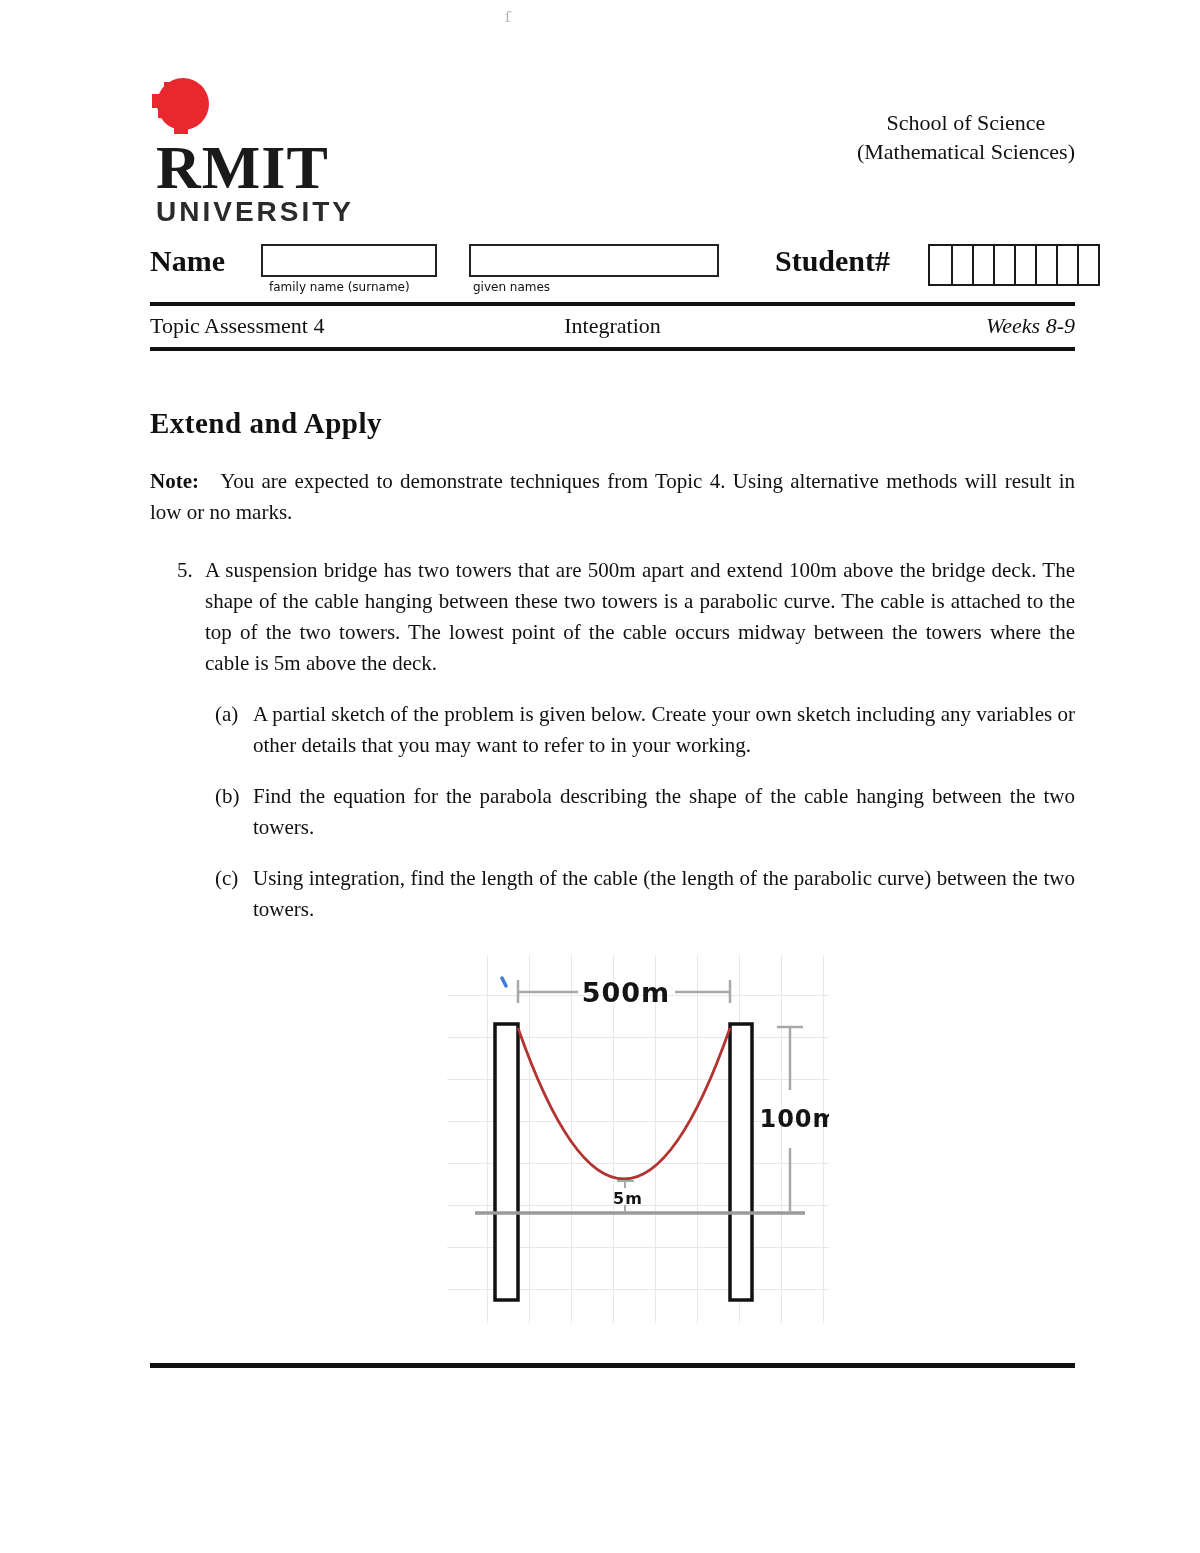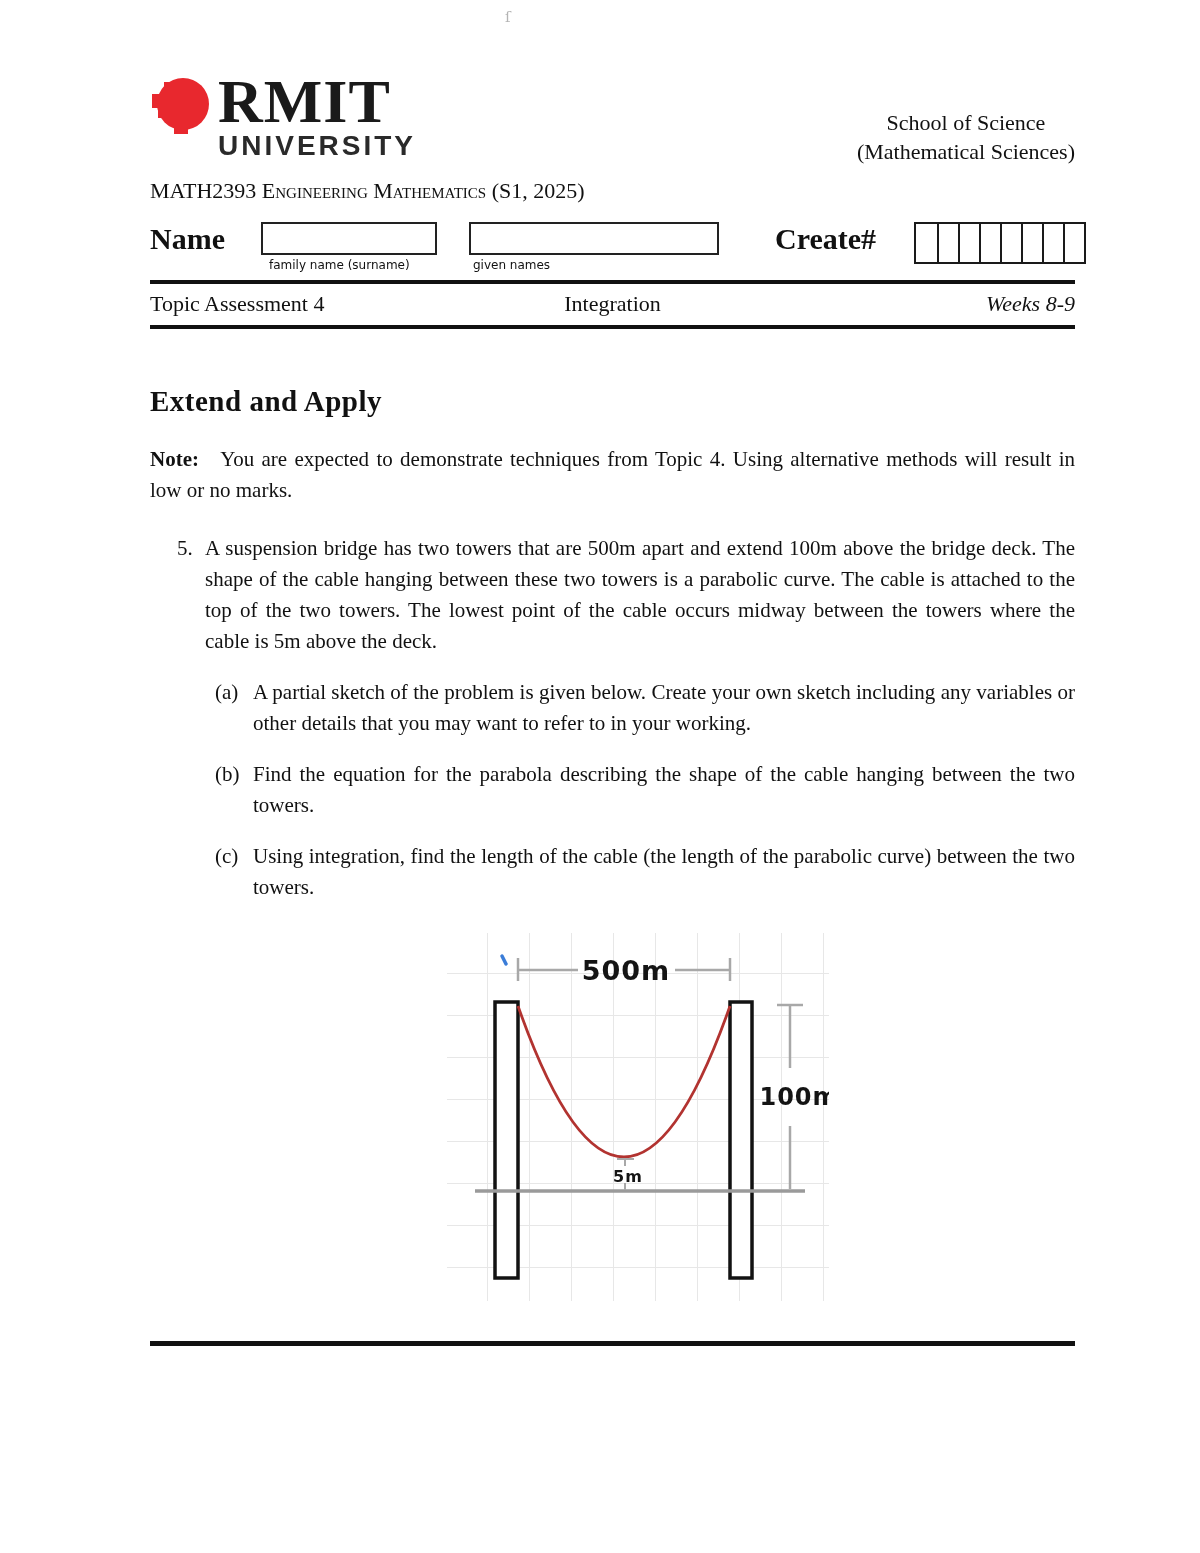--- a/index.html
+++ b/index.html
@@ -15,21 +15,21 @@
   .content { padding:0 125px 0 150px; }
 
   .artifact {
     position:absolute; left:505px; top:8px;
     font-size:15px; color:#777; opacity:.55;
     font-family:"DejaVu Serif", serif;
   }
 
   
   .header { display:flex; justify-content:space-between; align-items:flex-start; padding-top:70px; }
-  .logo-block { display:flex; align-items:flex-start; }
+  .logo-block { display:flex; align-items:flex-start;flex-direction:column; }
   .logo-mark { width:62px; height:62px; margin-top:4px; }
   .logo-text { margin-left:6px; }
   .logo-brand {
     font-family:"Liberation Serif", serif; font-weight:bold;
     font-size:62px; line-height:62px; letter-spacing:1px; color:#1a1a1a;
   }
   .logo-sub {
     font-family:"Liberation Sans", sans-serif; font-weight:bold;
     font-size:28px; line-height:28px; letter-spacing:3px; color:#2a2a2a;
   }
@@ -120,38 +120,33 @@
           <div class="logo-brand">RMIT</div>
           <div class="logo-sub">UNIVERSITY</div>
         </div>
       </div>
       <div class="school">
         <div>School of Science</div>
         <div>(Mathematical Sciences)</div>
       </div>
     </div>
 
-    <div class="course-line">
-      <span>MATH2393</span>
-      <span class="sc">Engineering Mathematics</span>
-      <span>(S1, 2025)</span>
-    </div>
 
     <div class="name-row">
       <div class="name-label">Name</div>
       <div class="field-col">
         <div class="field-box box-family"></div>
         <div class="field-sub">family name (surname)</div>
       </div>
       <div class="field-col" style="margin-left:0;">
         <div class="field-box box-given"></div>
         <div class="field-sub">given names</div>
       </div>
       <div class="spacer"></div>
-      <div class="student-label">Create#</div>
+      <div class="student-label">Student#</div>
       <div class="student-grid">
         <div class="scell"></div>
         <div class="scell"></div>
         <div class="scell"></div>
         <div class="scell"></div>
         <div class="scell"></div>
         <div class="scell"></div>
         <div class="scell"></div>
         <div class="scell"></div>
       </div>

